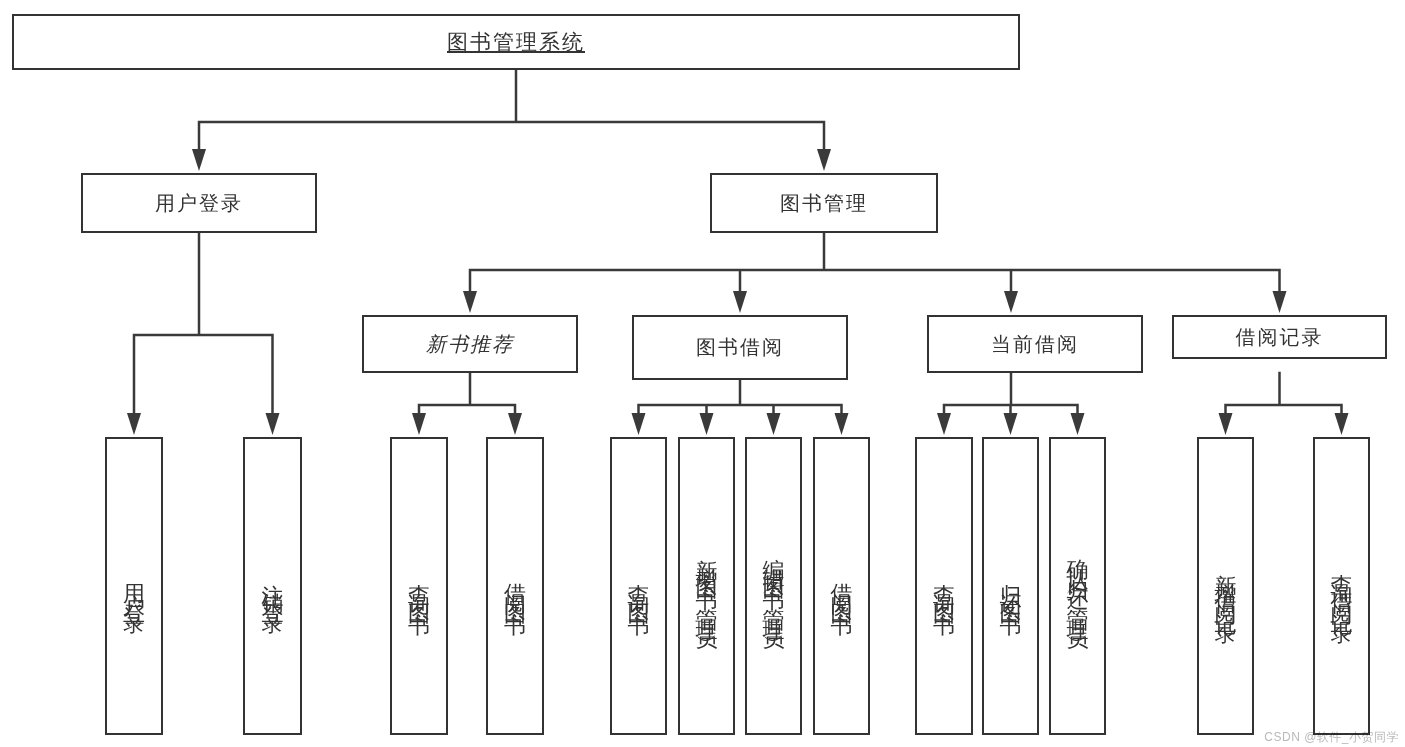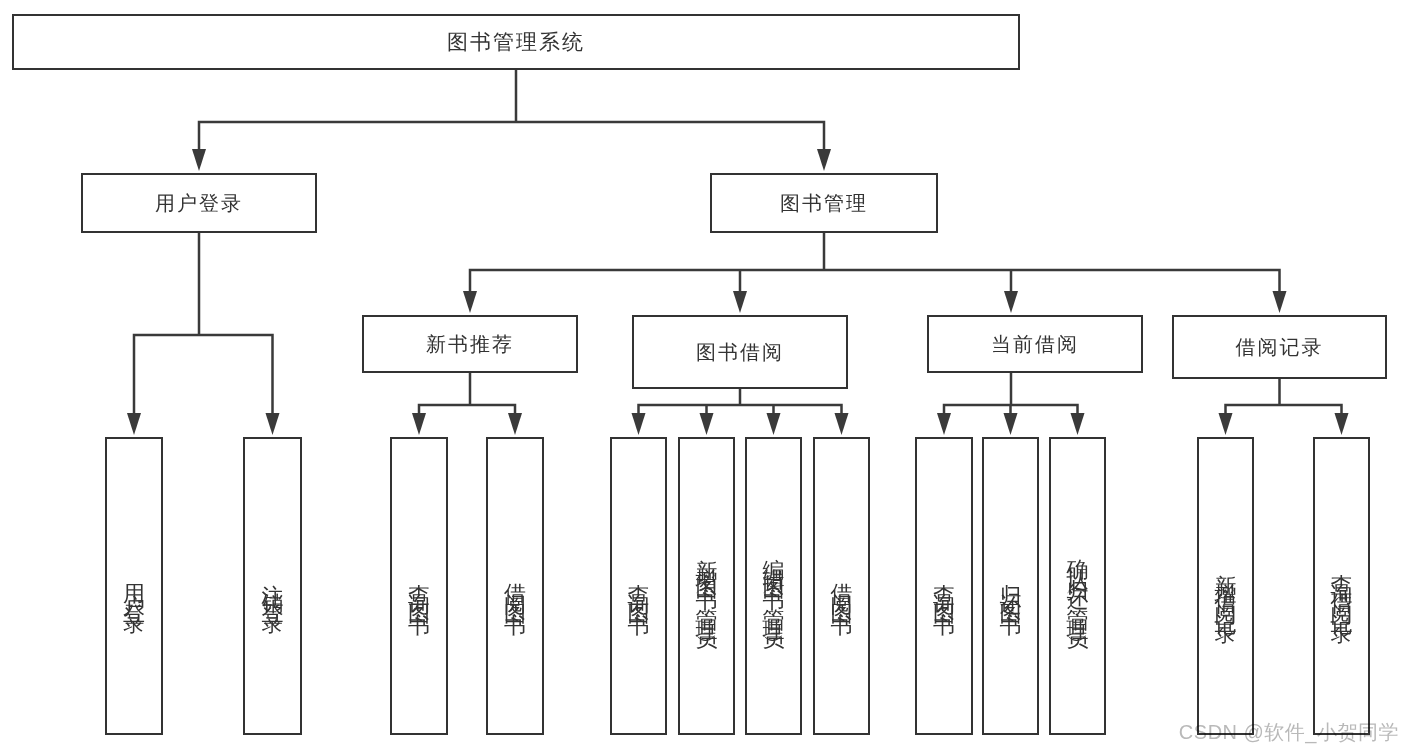--- a/index.html
+++ b/index.html
@@ -16,28 +16,28 @@
   svg.connectors{position:absolute;left:0;top:0;z-index:1;}
   .ln{stroke:var(--line);stroke-width:2.5;fill:none;stroke-linecap:square;}
   .ah{fill:var(--line);stroke:none;}
   .box{
     position:absolute; box-sizing:border-box; z-index:2;
     background:var(--background); border:2px solid var(--border);
     display:flex; align-items:center; justify-content:center;
     text-align:center; color:var(--text);
   }
   .box.h{font-size:20px; letter-spacing:2px;}
-  .box.root{font-size:21px;}
+  .box.root{font-size:21px;text-decoration:underline;}
   .box.v{
     writing-mode:vertical-rl; text-orientation:mixed;
     font-size:22px; letter-spacing:10px; line-height:1;
   }
   .watermark{
     position:absolute; right:6px; bottom:1px; z-index:5;
-    font-size:20px; letter-spacing:0.5px; color:var(--watermark);
+    font-size:12px; letter-spacing:0.5px; color:var(--watermark);
     mix-blend-mode:multiply; white-space:nowrap;
   }
 </style>
 </head>
 <body>
 
 <div class="canvas">
 
   <svg class="connectors" width="1405" height="747" viewBox="0 0 1405 747" aria-hidden="true">
 
@@ -87,24 +87,24 @@
       <polygon class="ah" points="1225.5,435 1218.5,413 1232.5,413"></polygon>
       <polygon class="ah" points="1341.5,435 1334.5,413 1348.5,413"></polygon>
     </g>
   </svg>
 
   <div class="box h root" style="left:12px;top:14px;width:1008px;height:56px;">图书管理系统</div>
 
   <div class="box h" style="left:81px;top:173px;width:236px;height:60px;">用户登录</div>
   <div class="box h" style="left:710px;top:173px;width:228px;height:60px;text-align:center;">图书管理</div>
 
-  <div class="box h" style="left:362px;top:315px;width:216px;height:58px;">新书推荐</div>
-  <div class="box h" style="left:632px;top:315px;width:216px;height:74px;">图书借阅</div>
+  <div class="box h" style="left:362px;top:315px;width:216px;height:58px;font-style:italic;">新书推荐</div>
+  <div class="box h" style="left:632px;top:315px;width:216px;height:65px;">图书借阅</div>
   <div class="box h" style="left:903px;top:315px;width:216px;height:58px;margin-left:24px;">当前借阅</div>
-  <div class="box h" style="left:1172px;top:315px;width:215px;height:64px;">借阅记录</div>
+  <div class="box h" style="left:1172px;top:315px;width:215px;height:44px;">借阅记录</div>
 
   <div class="box v" style="left:105px;top:437px;width:58px;height:298px;">用户登录</div>
   <div class="box v" style="left:243px;top:437px;width:59px;height:298px;">注销登录</div>
 
   <div class="box v" style="left:390px;top:437px;width:58px;height:298px;">查询图书</div>
   <div class="box v" style="left:486px;top:437px;width:58px;height:298px;">借阅图书</div>
 
   <div class="box v" style="left:610px;top:437px;width:57px;height:298px;">查询图书</div>
   <div class="box v" style="left:678px;top:437px;width:57px;height:298px;">新增图书（管理员）</div>
   <div class="box v" style="left:745px;top:437px;width:57px;height:298px;">编辑图书（管理员）</div>

